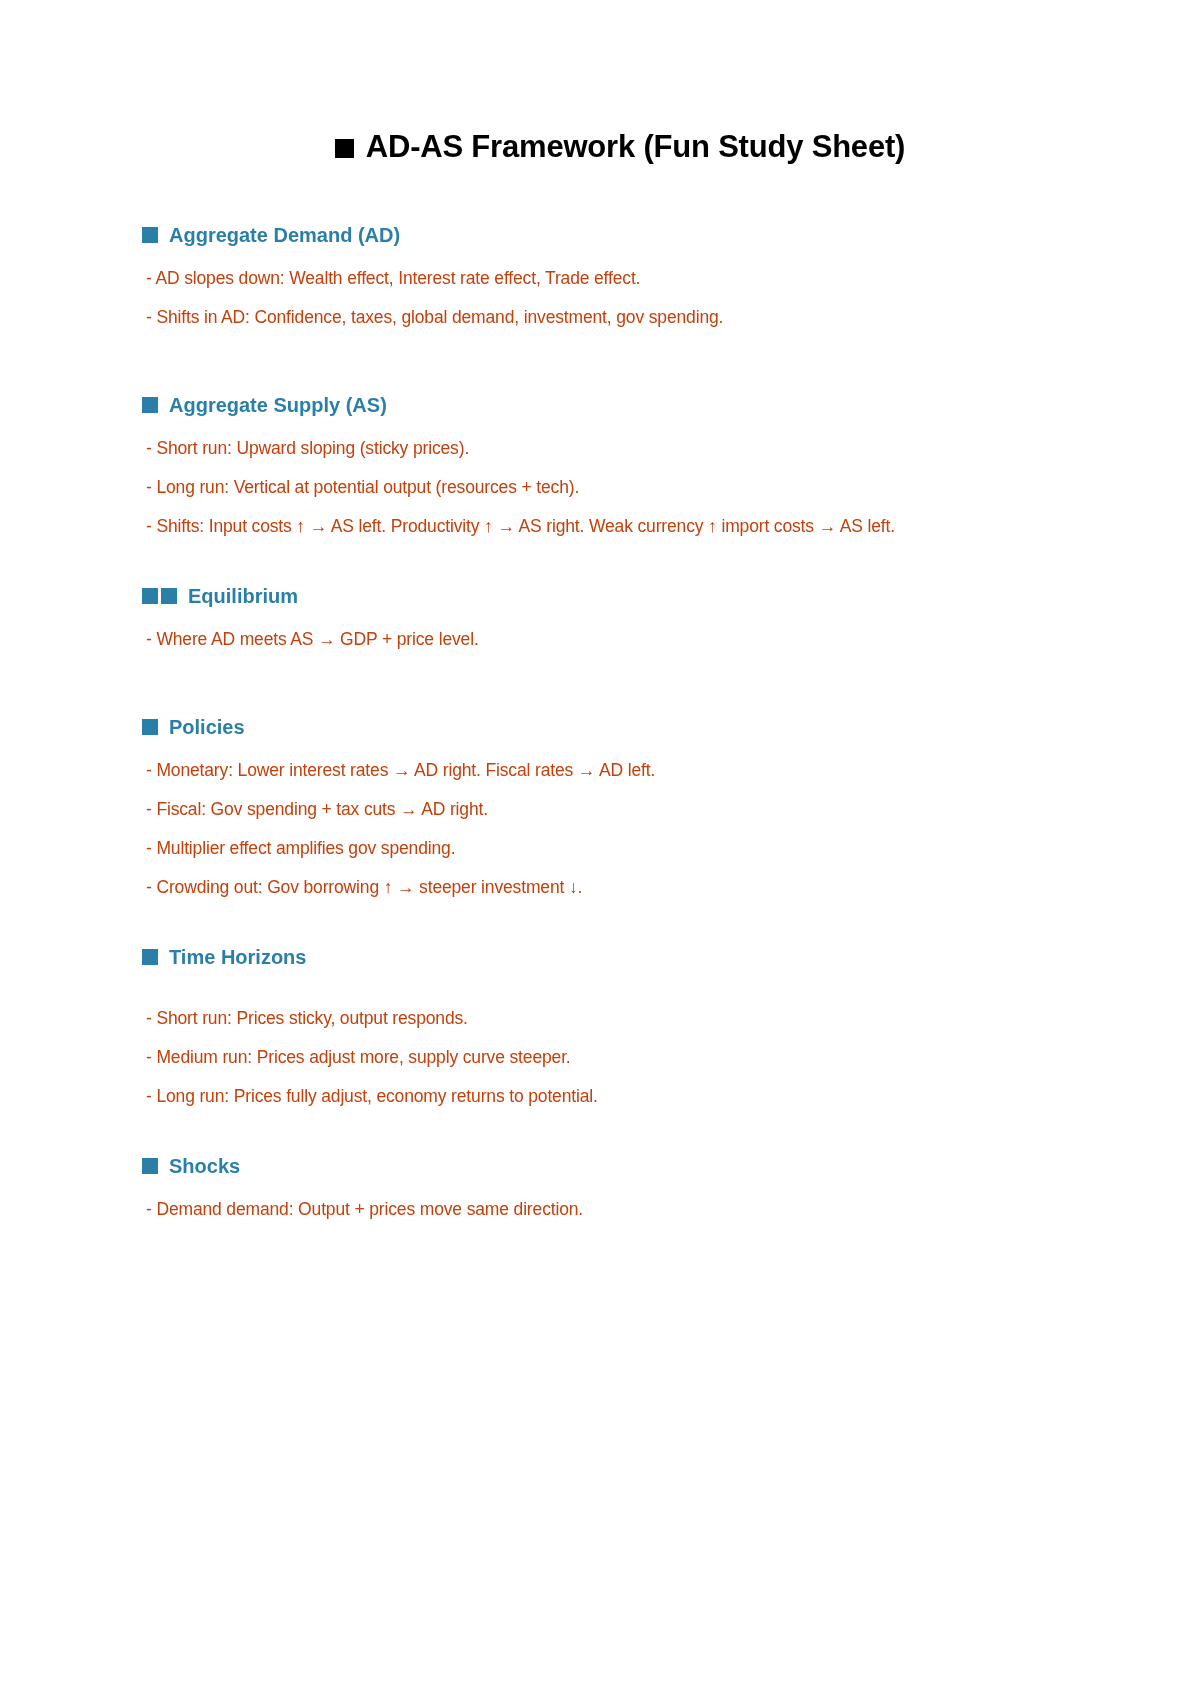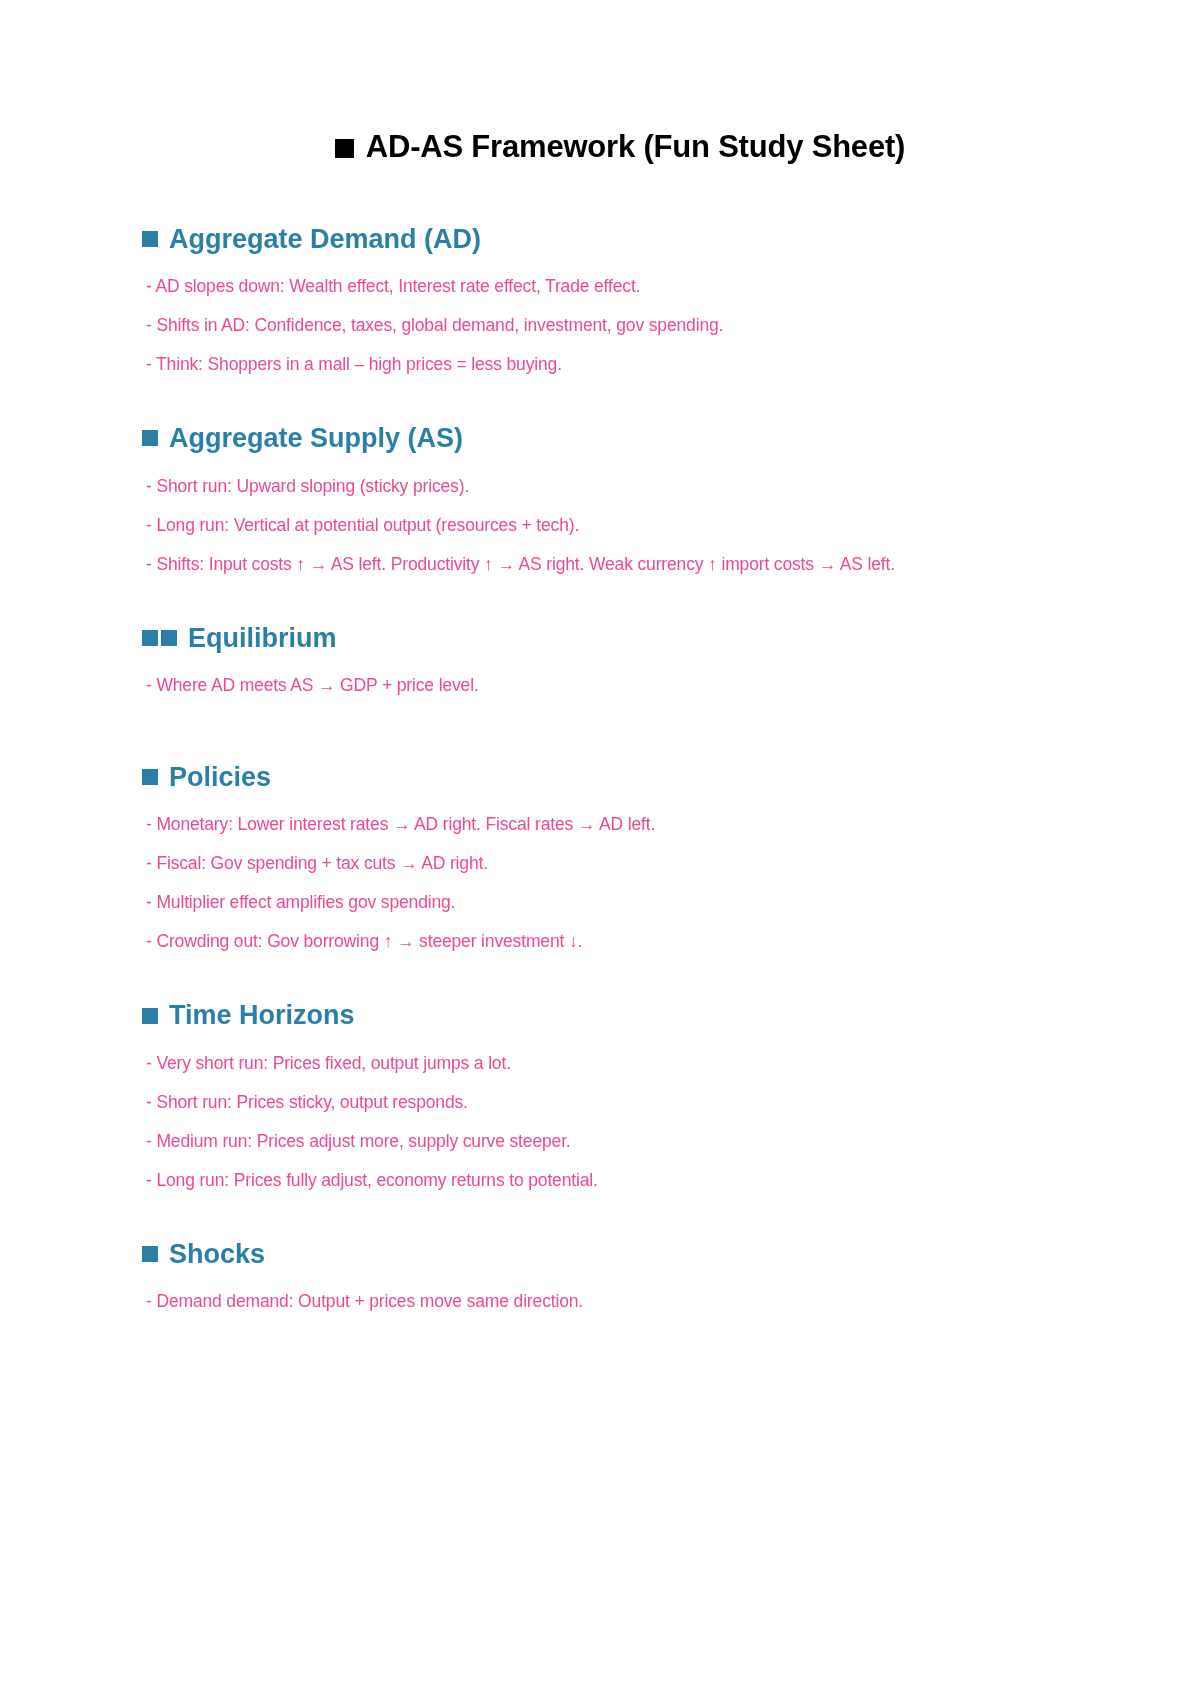--- a/index.html
+++ b/index.html
@@ -51,21 +51,21 @@
     background: #000000;
     vertical-align: -1px;
     margin-right: 12px;
   }
 
   
   .section {
     margin-top: 0;
   }
   .section-head {
-    font-size: 27px;
+    font-size: 20px;
     font-weight: bold;
     color: #2a7fa8;
     line-height: 1.2;
     white-space: nowrap;
     display: flex;
     align-items: center;
   }
   .section-head .sq-group {
     display: inline-flex;
     margin-right: 11px;
@@ -85,21 +85,21 @@
   }
 
   
   .bullets {
     margin: 0;
     padding: 0;
     list-style: none;
   }
   .bullet-line {
     font-size: 17.5px;
-    color: #ec4899;
+    color: #c2410c;
     line-height: 1.2;
     white-space: nowrap;
     letter-spacing: -0.15px;
     padding-left: 4px;
   }
 
   
   .sec-gap-1 { height: 56px; }
   .sec-gap   { height: 47px; }
   .head-gap  { height: 21px; }
@@ -124,21 +124,20 @@
               <span class="sq"></span>
             </span>
             <span class="head-text">Aggregate Demand (AD)</span>
           </div>
           <div class="head-gap"></div>
           <div class="bullets">
             <div class="bullet-line">- AD slopes down: Wealth effect, Interest rate effect, Trade effect.</div>
             <div class="line-gap"></div>
             <div class="bullet-line">- Shifts in AD: Confidence, taxes, global demand, investment, gov spending.</div>
             <div class="line-gap"></div>
-            <div class="bullet-line">- Think: Shoppers in a mall – high prices = less buying.</div>
           </div>
         </div>
         <div class="sec-gap"></div>
         <div class="section">
           <div class="section-head">
             <span class="sq-group">
               <span class="sq"></span>
             </span>
             <span class="head-text">Aggregate Supply (AS)</span>
           </div>
@@ -188,21 +187,20 @@
         <div class="sec-gap"></div>
         <div class="section">
           <div class="section-head">
             <span class="sq-group">
               <span class="sq"></span>
             </span>
             <span class="head-text">Time Horizons</span>
           </div>
           <div class="head-gap"></div>
           <div class="bullets">
-            <div class="bullet-line">- Very short run: Prices fixed, output jumps a lot.</div>
             <div class="line-gap"></div>
             <div class="bullet-line">- Short run: Prices sticky, output responds.</div>
             <div class="line-gap"></div>
             <div class="bullet-line">- Medium run: Prices adjust more, supply curve steeper.</div>
             <div class="line-gap"></div>
             <div class="bullet-line">- Long run: Prices fully adjust, economy returns to potential.</div>
           </div>
         </div>
         <div class="sec-gap"></div>
         <div class="section">

